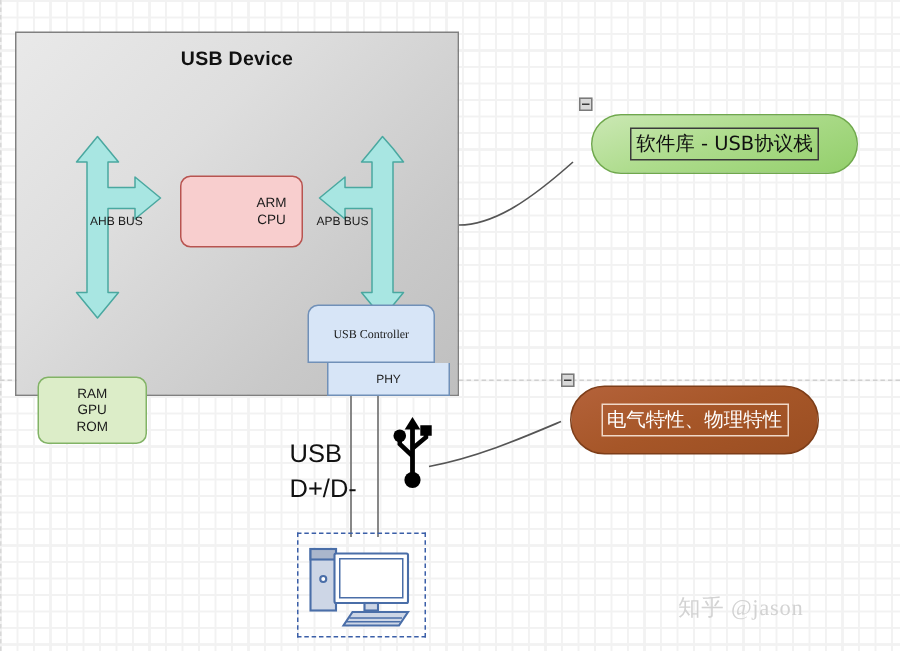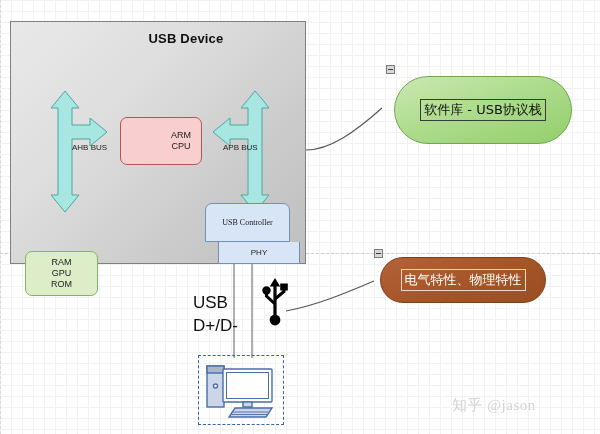--- a/index.html
+++ b/index.html
@@ -41,21 +41,20 @@
     box-sizing: border-box;
   }
   #usb-device-title {
     position: absolute;
     left: 0; top: 9px; width: 100%;
     text-align: center;
     font-size: 13px;
     font-weight: bold;
     color: #111;
     letter-spacing: 0.2px;
-    margin-left: 28px;
   }
 
   
   .node {
     box-sizing: border-box;
     display: flex;
     align-items: center;
     justify-content: center;
     text-align: center;
     line-height: 1.25;
@@ -96,35 +95,34 @@
     color: #1b1b1b;
   }
 
   
   #bus-layer { left: 0; top: 0; width: 600px; height: 434px; pointer-events: none; }
 
   .bus-label {
     font-size: 8px;
     color: #1b1b1b;
     white-space: nowrap;
-    padding-left: 12px;
   }
   #ahb-label { left: 60px; top: 143px; }
   #apb-label { left: 211px; top: 143px; }
 
   
   .pill {
     box-sizing: border-box;
     display: flex;
     align-items: center;
     justify-content: center;
     border-radius: 40px;
   }
   #pill-software {
-    left: 394px; top: 76px; width: 178px; height: 68px;
+    left: 394px; top: 76px; width: 178px; height: 40px;
     background: linear-gradient(160deg, #cbe8b4 0%, #aedc8d 45%, #93cf6b 100%);
     border: 1px solid #6fa84c;
   }
   #pill-electrical {
     left: 380px; top: 257px; width: 166px; height: 46px;
     background: linear-gradient(160deg, #b4623a 0%, #a65628 50%, #9a4e22 100%);
     border: 1px solid #7d3d18;
     text-align: right;
   }
   .pill-text {

